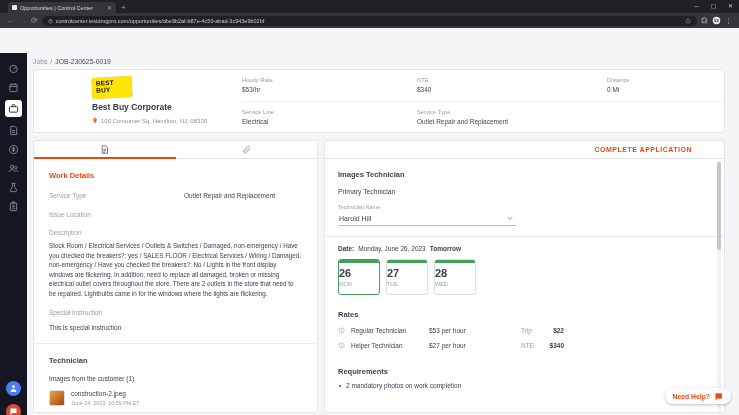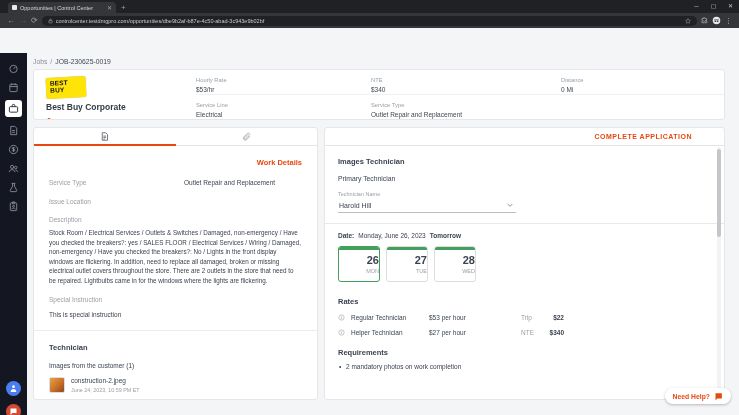--- a/index.html
+++ b/index.html
@@ -45,21 +45,21 @@
 
   
   .main { position:absolute; left:27px; top:53px; right:0; bottom:0; padding:5px 14px 0 6px; }
   .breadcrumb { font-size:6.8px; color:#8a8f98; display:flex; gap:3px; align-items:center; }
   .breadcrumb .bc-link { cursor:pointer; }
   .breadcrumb .bc-id { color:#41485a; }
 
   .card { background:#fff; border:1px solid #e5e6e9; border-radius:3px; }
 
   
-  .job-card { display:flex; height:51px; margin-top:4px; overflow:hidden; }
+  .job-card { display:flex; height:64px; margin-top:4px; overflow:hidden;padding-left:46px; }
   .job-left { width:162px; padding:7px 0 0 12px; flex:none; }
   .bb-logo { width:40px; height:21px; background:#ffe408; border-radius:2px; transform:rotate(-3deg); padding:2px 0 0 4px; box-shadow:0 0 1px rgba(0,0,0,.3); }
   .bb-logo div { font-size:6.5px; font-weight:bold; color:#101010; line-height:1.15; letter-spacing:.2px; }
   .company-name { font-size:8.5px; font-weight:bold; color:#333b46; margin-top:4px; }
   .addr-row { display:flex; align-items:center; gap:3px; margin-top:5px; }
   .addr-row svg { width:6px; height:7px; flex:none; }
   .addr-text { font-size:6px; color:#8a8f98; }
   .job-fields { flex:1; display:flex; flex-direction:column; }
   .field-row { display:flex; flex:1; }
   .field-row.top { border-bottom:1px solid #f0f0f1; }
@@ -74,21 +74,21 @@
   .pane-right { flex:1; position:relative; overflow:hidden; }
 
   .tabbar { height:18px; border-bottom:1px solid #e3e4e6; display:flex; flex:none; }
   .tab-btn { flex:1; display:flex; align-items:center; justify-content:center; position:relative; cursor:pointer; color:#9aa0a6; }
   .tab-btn.active { color:#454c58; }
   .tab-btn.active::after { content:""; position:absolute; bottom:-1px; left:0; right:0; height:2px; background:#e8480f; }
   .tab-btn svg { width:9px; height:9px; }
 
   .detail-body { padding:12px 15px; overflow:hidden; }
   .sec-title { font-size:7.5px; font-weight:bold; }
-  .red { color:#e8480f;text-align:right; }
+  .red { color:#e8480f; }
   .dark { color:#3b4250; }
   .kv-row { display:grid; grid-template-columns:135px 1fr; margin-top:12px; font-size:6.5px; }
   .kv-label { color:#9aa0a6; }
   .kv-value { color:#3b4250; }
   .stack-label { font-size:6.5px; color:#9aa0a6; margin-top:11px; }
   .para { font-size:6.3px; color:#3b4250; line-height:1.52; margin-top:5px; }
   .stack-value { font-size:6.5px; color:#3b4250; margin-top:8px; }
   .div-line { border-top:1px solid #ededee; margin:12px -15px 0; }
   .attach-title { font-size:7.5px; font-weight:bold; color:#3b4250; margin-top:12px; }
   .attach-group { font-size:6.5px; color:#3b4250; margin-top:10px; }
@@ -103,33 +103,33 @@
   .app-body { padding:11px 13px; }
   .sub-label { font-size:6.8px; color:#3b4250; margin-top:9px; }
   .tiny-label { font-size:5.5px; color:#9aa0a6; margin-top:9px; }
   .select { width:178px; display:flex; align-items:center; justify-content:space-between; border-bottom:1px solid #b9bdc4; padding:3px 2px 3px 1px; margin-top:1px; cursor:pointer; }
   .select-val { font-size:7px; color:#3b4250; }
   .select svg { width:8px; height:8px; color:#7b8088; }
   .wide-div { border-top:1px solid #e8e9eb; margin:10px -13px 0; }
   .date-line { display:flex; gap:4px; margin-top:8px; font-size:6.5px; color:#3b4250; align-items:baseline; }
   .date-line .b { font-weight:bold; }
   .chips { display:flex; gap:6px; margin-top:7px; }
-  .chip { width:42px; height:36px; border:1px solid #dcdee1; border-radius:3px; overflow:hidden; text-align:right; background:#fff; cursor:pointer; }
+  .chip { width:42px; height:36px; border:1px solid #dcdee1; border-radius:3px; overflow:hidden; text-align:left; background:#fff; cursor:pointer; }
   .chip-top { height:3px; background:#43a05c; }
   .chip.selected { border:1.5px solid #43a05c; }
   .chip-day { font-size:11px; font-weight:bold; color:#3b4250; margin-top:4px; }
   .chip-wd { font-size:5.5px; color:#9aa0a6; margin-top:2px; }
   .rates-title { margin-top:15px; }
   .rate-row { display:grid; grid-template-columns:13px 78px 92px 28px 1fr; width:226px; align-items:center; font-size:6.5px; margin-top:8px; }
   .rate-row svg { width:7px; height:7px; color:#9aa0a6; }
   .rate-name { color:#3b4250; }
   .rate-val { color:#3b4250; }
   .rate-xl { color:#9aa0a6; }
   .rate-xv { color:#3b4250; font-weight:bold; text-align:right; }
-  .req-title { margin-top:12px; }
+  .req-title { margin-top:18px; }
   .req-item { font-size:6.5px; color:#3b4250; margin-top:6px; padding-left:8px; position:relative; }
   .req-item::before { content:"•"; position:absolute; left:1px; }
   .card-sb-track { position:absolute; top:19px; bottom:1px; right:3px; width:4px; background:#f2f3f4; border-radius:2px; }
   .card-sb-thumb { position:absolute; top:2px; right:0; width:4px; height:88px; background:#c4c6ca; border-radius:2px; cursor:pointer; }
 
   .help-btn { position:absolute; right:8px; bottom:11px; height:16px; background:#fff; border:none; border-radius:9px; box-shadow:0 1px 3px rgba(0,0,0,.25); display:flex; align-items:center; gap:4px; padding:0 8px; cursor:pointer; font-family:inherit; }
   .help-btn span { font-size:6.8px; font-weight:bold; color:#e8480f; }
   .help-btn svg { width:9px; height:9px; }
 </style>
 </head>

